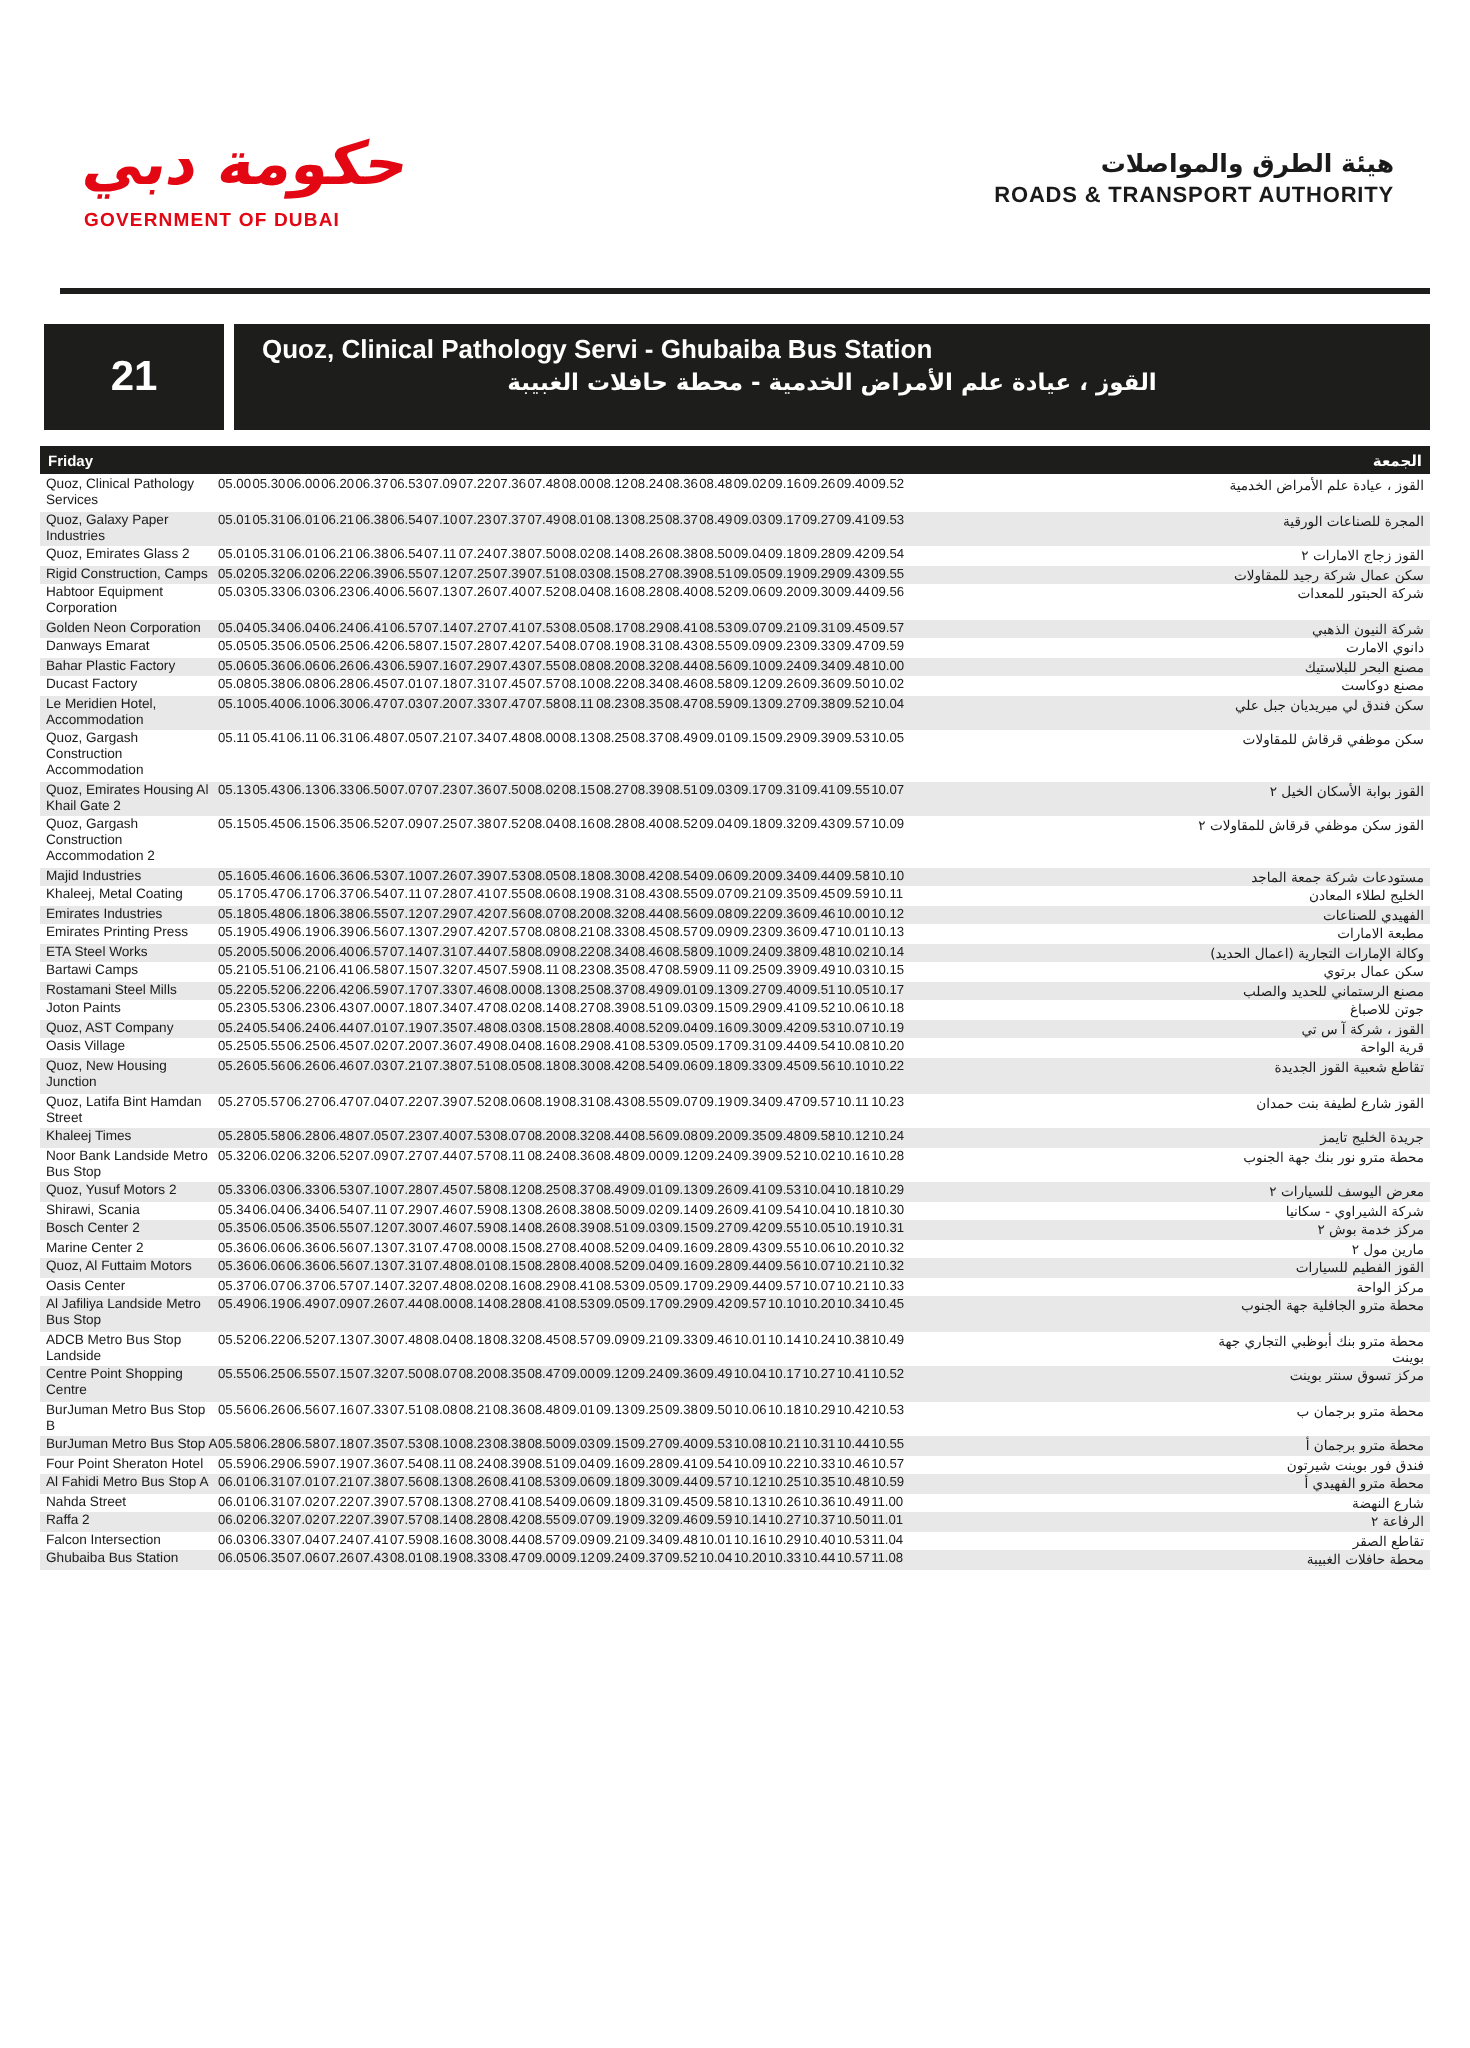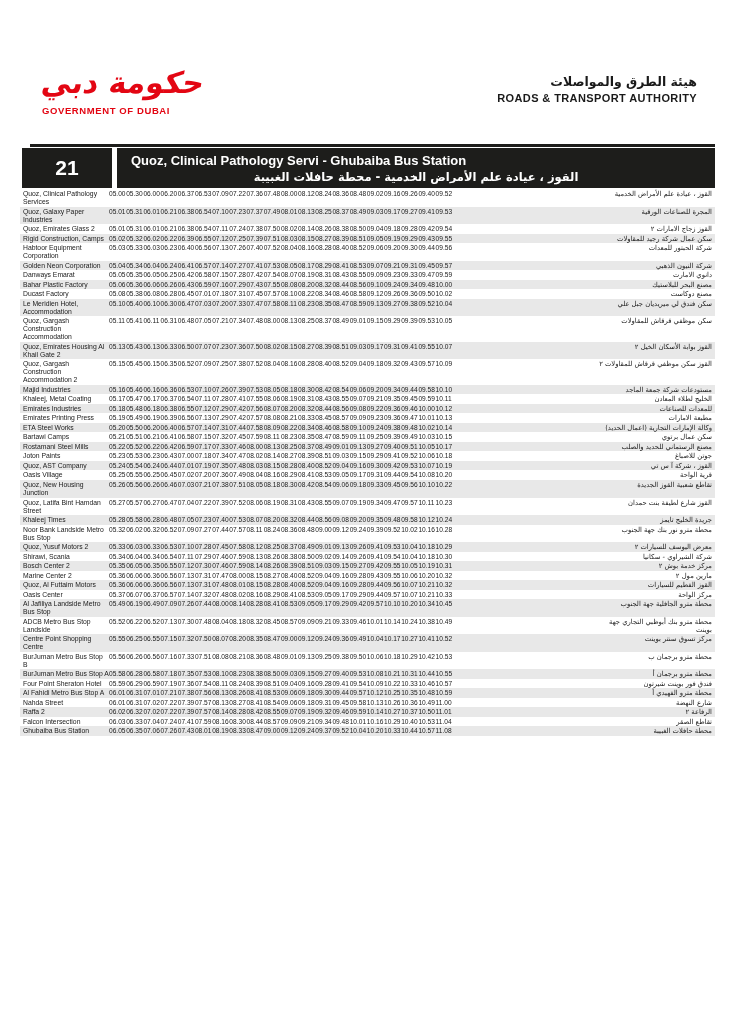--- a/index.html
+++ b/index.html
@@ -15,21 +15,21 @@
   .gov-caption{margin-top:6px;font-size:9.5px;font-weight:bold;color:#e30613;letter-spacing:.6px;}
   .rta-block{display:flex;align-items:center;gap:10px;}
   .rta-words{text-align:right;margin-top:8px;}
   .rta-ar{font-family:"DejaVu Sans", sans-serif;font-size:12.5px;font-weight:bold;color:#1a1a1a;direction:rtl;}
   .rta-en{font-size:11px;font-weight:bold;color:#1a1a1a;letter-spacing:.4px;margin-top:3px;}
   .rta-logo{position:relative;width:150px;height:68px;}
   .rta-logo svg{display:block;}
 
   
   .toprule{height:3px;background:#1d1d1b;margin:4px 20px 0 30px;}
-  .route{display:flex;gap:5px;margin:1px 20px 0 22px;height:40px;}
+  .route{display:flex;gap:5px;margin:15px 20px 0 22px;height:53px;}
   .route-num{flex:0 0 90px;background:#1d1d1b;color:#fff;display:flex;align-items:center;
              justify-content:center;font-size:21px;font-weight:bold;}
   .route-title{flex:1;background:#1d1d1b;color:#fff;padding:5px 14px 4px;display:flex;
                flex-direction:column;justify-content:flex-start;}
   .route-title .en{font-size:13px;font-weight:bold;}
   .route-title .ar{font-family:"DejaVu Sans", sans-serif;font-size:11.5px;font-weight:bold;
                    direction:rtl;text-align:center;margin-top:2px;}
 
   
   .daybar{display:flex;justify-content:space-between;align-items:center;background:#1d1d1b;
@@ -68,20 +68,24 @@
   <div class="toprule"></div>
 
   <div class="route">
     <div class="route-num">21</div>
     <div class="route-title">
       <div class="en">Quoz, Clinical Pathology Servi - Ghubaiba Bus Station</div>
       <div class="ar">القوز ، عيادة علم الأمراض الخدمية - محطة حافلات الغبيبة</div>
     </div>
   </div>
 
+  <div class="daybar">
+    <span class="en">Friday</span>
+    <span class="ar">الجمعة</span>
+  </div>
 
   <div class="table">
       <div class="row">
         <div class="c-name">Quoz, Clinical Pathology Services</div>
         <div class="c-times">
           <span class="t">05.00</span>
           <span class="t">05.30</span>
           <span class="t">06.00</span>
           <span class="t">06.20</span>
           <span class="t">06.37</span>
@@ -484,21 +488,21 @@
           <span class="t">08.32</span>
           <span class="t">08.44</span>
           <span class="t">08.56</span>
           <span class="t">09.08</span>
           <span class="t">09.22</span>
           <span class="t">09.36</span>
           <span class="t">09.46</span>
           <span class="t">10.00</span>
           <span class="t">10.12</span>
         </div>
-        <div class="c-ar">للمعدات للصناعات</div>
+        <div class="c-ar">الفهيدي للصناعات</div>
       </div>
       <div class="row">
         <div class="c-name">Emirates Printing Press</div>
         <div class="c-times">
           <span class="t">05.19</span>
           <span class="t">05.49</span>
           <span class="t">06.19</span>
           <span class="t">06.39</span>
           <span class="t">06.56</span>
           <span class="t">07.13</span>

